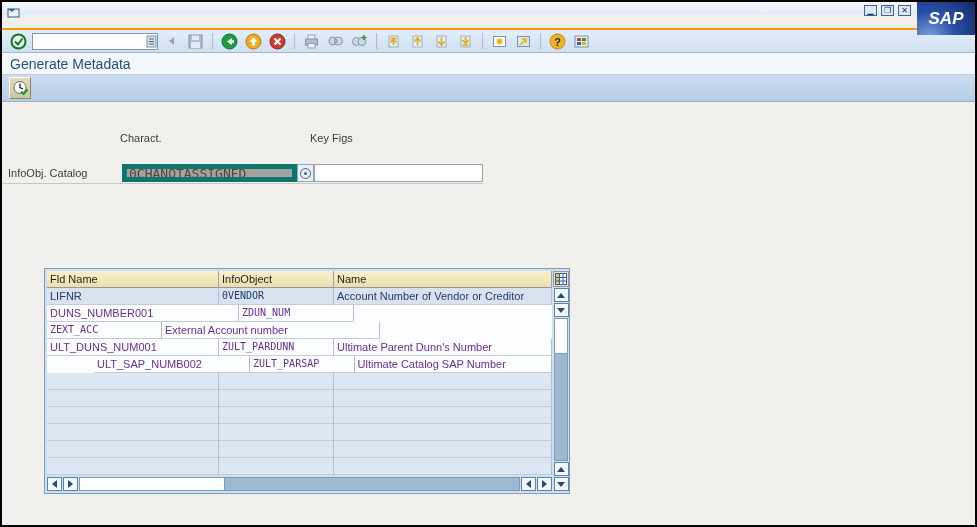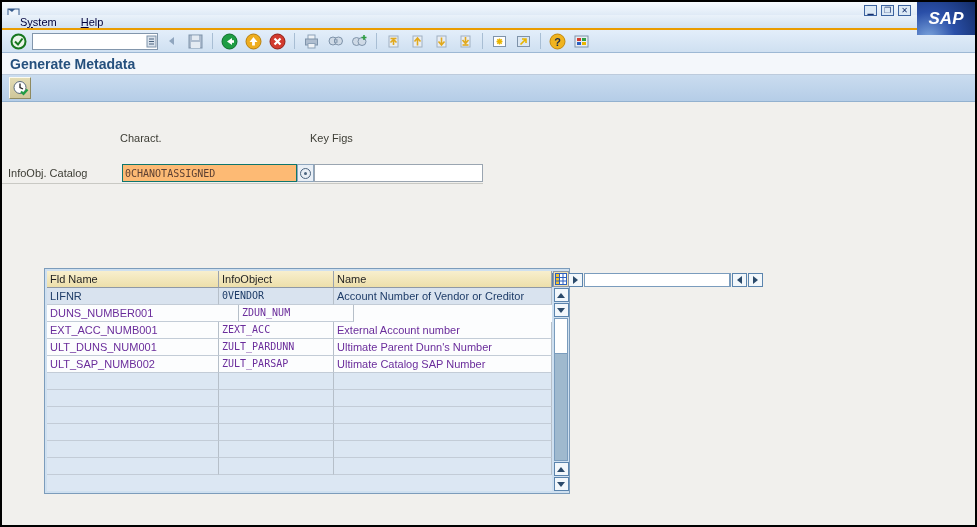--- a/index.html
+++ b/index.html
@@ -32,46 +32,46 @@
   .tb-btn { width:21px; height:19px; display:flex; align-items:center; justify-content:center; }
   .sep { width:1px; height:16px; background:#a8bed4; margin:0 3px; }
   .cmd-field { width:126px; height:17px; background:#fff; border:1px solid #8296ac;
     display:flex; align-items:center; }
   .cmd-field input { flex:1; border:0; outline:0; height:13px; width:100px;
     font-family:"DejaVu Sans Mono", monospace; font-size:10px; background:transparent; }
 
   
   .title-strip { position:absolute; left:0; top:51px; width:100%; height:22px;
     background:#f4f7fb; border-bottom:1px solid #bdcbdc; display:flex; align-items:center; padding-left:8px; }
-  .page-title { font-size:14px; font-weight:bold; color:#25507d;text-align:right; }
+  .page-title { font-size:14px; font-weight:normal; color:#25507d;text-align:right; }
   .app-toolbar { position:absolute; left:0; top:73px; width:100%; height:27px;
     background:linear-gradient(#cadcef,#b5cde7); border-bottom:1px solid #93b1cf;
     display:flex; align-items:center; padding-left:7px; }
   .exec-btn { width:22px; height:22px; background:linear-gradient(#e3dcb4,#cfc79a);
     border:1px solid #8f8a60; border-top-color:#fdfbee; border-left-color:#fdfbee;
     display:flex; align-items:center; justify-content:center; }
 
   
   .content { position:absolute; left:0; top:100px; width:100%; height:425px; background:#f1f0ed;padding-left:20px; }
   .lbl { position:absolute; font-size:11px; color:#3d3d35; }
   .field-divider { position:absolute; left:0; top:81px; width:481px; height:1px; background:#c9c9c4; }
   .yellow-input { position:absolute; left:120px; top:62px; width:175px; height:18px;
-    background:#fdba74; border:1px solid #0f766e;
-    font-family:"DejaVu Sans Mono", monospace; font-size:10px; color:#5c4033;
+    background:#a3a3a3; border:5px solid #0f766e;
+    font-family:"DejaVu Sans Mono", monospace; font-size:13px; color:#5c4033;
     padding:0 2px; outline:none; }
   .f4-btn { position:absolute; left:295px; top:62px; width:17px; height:18px;
     background:#e9eff6; border:1px solid #8fa6bd; display:flex; align-items:center; justify-content:center; }
   .white-input { position:absolute; left:312px; top:62px; width:169px; height:18px;
     background:#fff; border:1px solid #9aa5b1; font-size:11px; padding:0 2px; outline:none; }
 
   
   .tablectl { position:absolute; left:42px; top:166px; width:526px; height:226px;
     background:#cfe0f0; border:1px solid #7c9cbb; padding:2px; }
   .tc-inner { display:flex; height:100%; }
-  .tc-main { width:505px; display:flex; flex-direction:row; }
+  .tc-main { width:505px; display:flex; flex-direction:column; }
   .tc-grid { background:#dce7f3; }
   .tc-row { display:flex; height:17px; }
   .tc-cell { height:17px; line-height:16px; font-size:11px; padding:0 3px;
     border-right:1px solid #b6bfc9; border-bottom:1px solid #c3ccd7;
     overflow:hidden; white-space:nowrap; }
   .tc-cell.mono { font-family:"DejaVu Sans Mono", monospace; font-size:10px; }
   .tc-head { background:linear-gradient(#f8efce,#eddfaa); color:#1f1f1f;
     border-right:1px solid #9aa2ad; border-bottom:1px solid #8e98a6; }
 
   
@@ -108,24 +108,20 @@
   </div>
   <div class="win-buttons">
     <div class="win-btn">▁</div>
     <div class="win-btn">❐</div>
     <div class="win-btn">✕</div>
   </div>
   <div class="sap-logo">
       <span>SAP</span>
     </div>
 
-  <div class="menubar">
-    <span class="menu-item"><span>S</span><u>y</u><span>stem</span></span>
-    <span class="menu-item"><u>H</u><span>elp</span></span>
-  </div>
   <div class="orange-line"></div>
 
   <div class="toolbar">
     <div class="tb-btn">
       <svg width="17" height="17">
           <circle cx="8.5" cy="8.5" r="7" fill="#eaf5ea" stroke="#17771f" stroke-width="2"></circle>
           <path d="M5 8.5 L8 11.5 L12.5 5.5" fill="none" stroke="#17771f" stroke-width="2"></path>
         </svg>
     </div>
     <div class="cmd-field">
@@ -288,31 +284,30 @@
                 <div class="tc-row" style="background: rgb(217, 227, 239);">
                   <div class="tc-cell" style="width: 172px; color: rgb(30, 60, 104);">LIFNR</div>
                   <div class="tc-cell mono" style="width: 115px; color: rgb(30, 60, 104);">0VENDOR</div>
                   <div class="tc-cell" style="width: 218px; color: rgb(30, 60, 104);">Account Number of Vendor or Creditor</div>
                 </div>
                 <div class="tc-row" style="background: rgb(252, 253, 254);">
                   <div class="tc-cell" style="width: 192px; color: rgb(106, 44, 155);">DUNS_NUMBER001</div>
                   <div class="tc-cell mono" style="width: 115px; color: rgb(106, 44, 155);">ZDUN_NUM</div>
                 </div>
                 <div class="tc-row" style="background: rgb(252, 253, 254);">
-                  <div class="tc-cell" style="width: 172px; color: rgb(106, 44, 155);">EXT_ACC_NUMB001</div>
                   <div class="tc-cell mono" style="width: 115px; color: rgb(106, 44, 155);">ZEXT_ACC</div>
                   <div class="tc-cell" style="width: 218px; color: rgb(106, 44, 155);">External Account number</div>
                 </div>
                 <div class="tc-row" style="background: rgb(252, 253, 254);">
                   <div class="tc-cell" style="width: 172px; color: rgb(106, 44, 155);">ULT_DUNS_NUM001</div>
                   <div class="tc-cell mono" style="width: 115px; color: rgb(106, 44, 155);">ZULT_PARDUNN</div>
                   <div class="tc-cell" style="width: 218px; color: rgb(106, 44, 155);">Ultimate Parent Dunn's Number</div>
                 </div>
                 <div class="tc-row" style="background: rgb(252, 253, 254);">
-                  <div class="tc-cell" style="width: 172px; color: rgb(106, 44, 155);">ULT_SAP_NUMB002</div>
+                  <div class="tc-cell" style="width: 172px; color: rgb(106, 44, 155); margin-left: 47px;">ULT_SAP_NUMB002</div>
                   <div class="tc-cell mono" style="width: 115px; color: rgb(106, 44, 155);">ZULT_PARSAP</div>
                   <div class="tc-cell" style="width: 218px; color: rgb(106, 44, 155);">Ultimate Catalog SAP Number</div>
                 </div>
                 <div class="tc-row" style="background: rgb(220, 231, 243);">
                   <div class="tc-cell" style="width: 172px;"></div>
                   <div class="tc-cell" style="width: 115px;"></div>
                   <div class="tc-cell" style="width: 218px;"></div>
                 </div>
                 <div class="tc-row" style="background: rgb(220, 231, 243);">
                   <div class="tc-cell" style="width: 172px;"></div>

